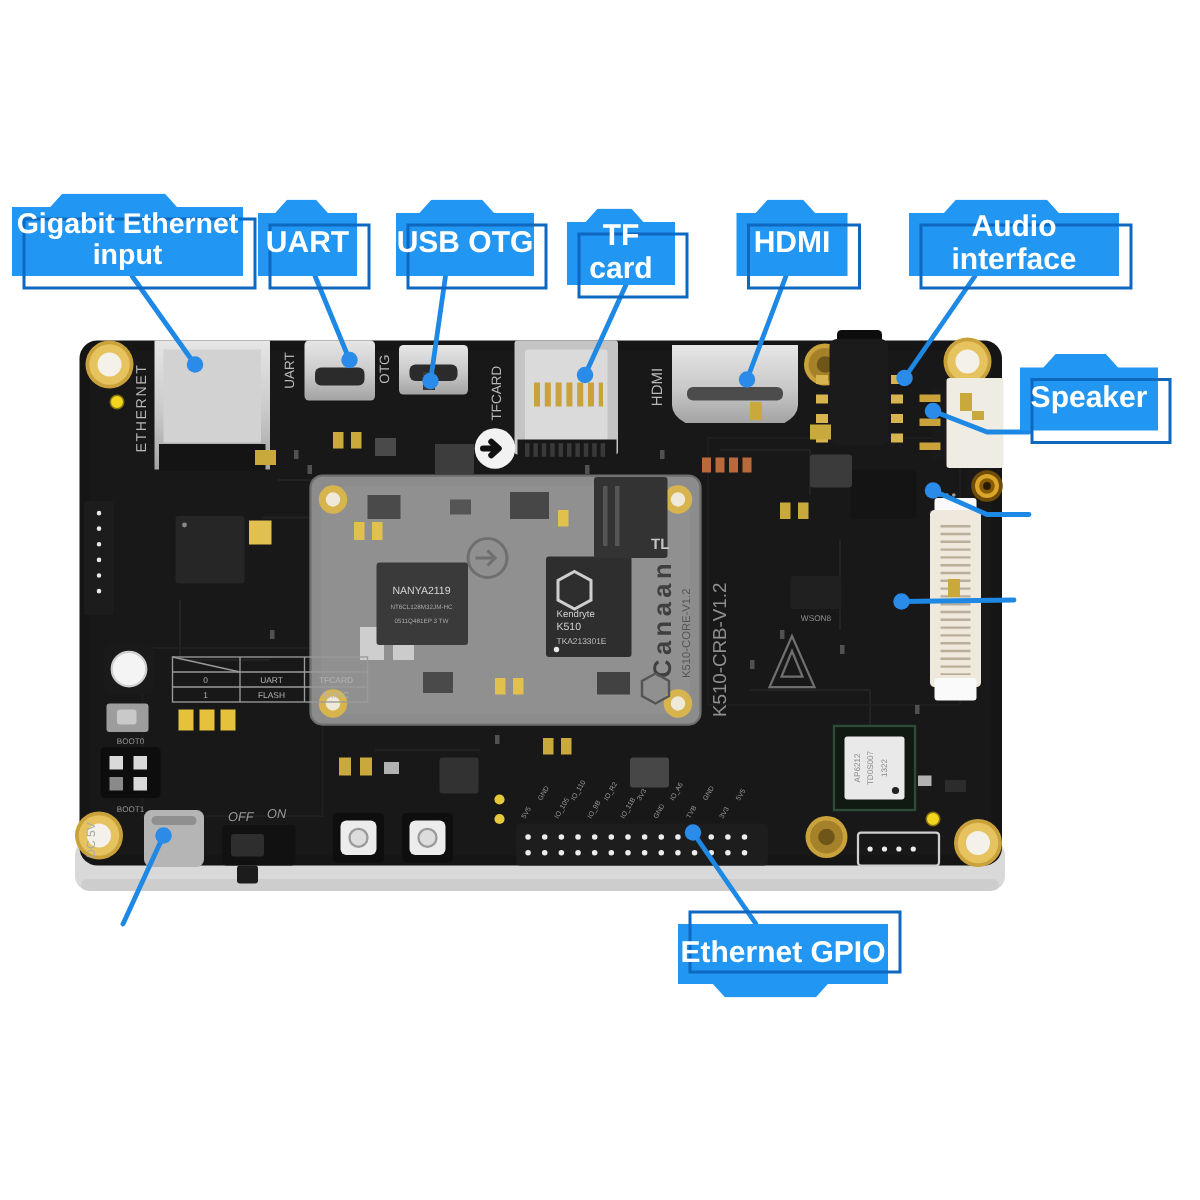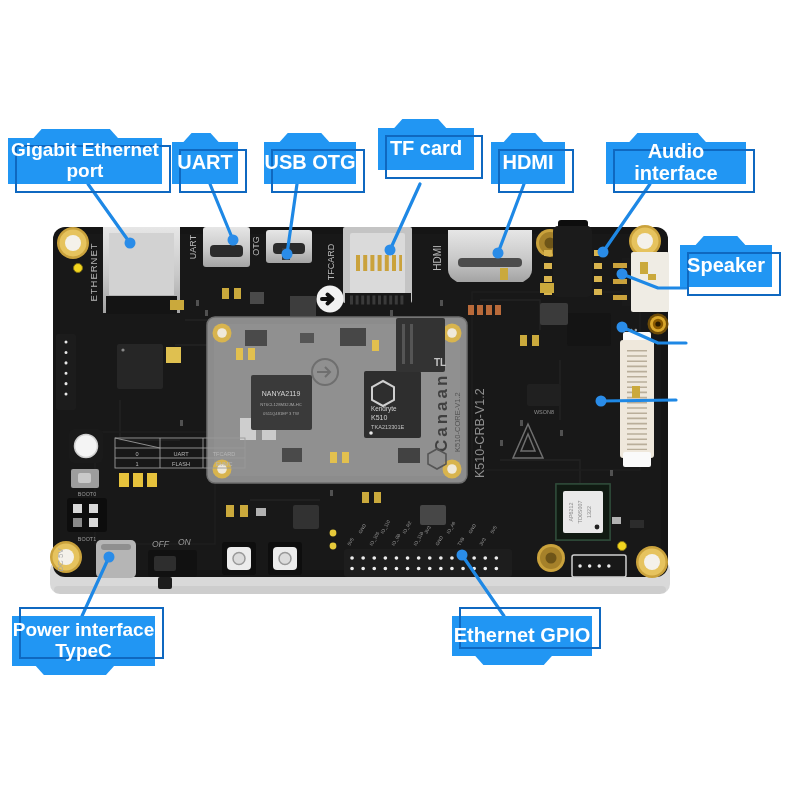--- a/index.html
+++ b/index.html
@@ -408,41 +408,37 @@
     <circle cx="622" cy="274" r="5.5"></circle>
         <circle cx="622" cy="327" r="5.5"></circle>
         <circle cx="601" cy="401" r="5.5"></circle>
     <circle cx="109" cy="557" r="5.5"></circle>
         <circle cx="462" cy="555" r="5.5"></circle>
   </g>
 </svg>
 
 <div class="callout tab-top out-dr fs19" style="left:8px;top:138px;width:154px;height:46px">
   <span>Gigabit Ethernet
-port</span>
+input</span>
 </div>
 <div class="callout tab-top out-dr fs20" style="left:172px;top:142px;width:66px;height:42px">
   <span>UART</span>
 </div>
 <div class="callout tab-top out-dr fs20" style="left:264px;top:142px;width:92px;height:42px">
   <span>USB OTG</span>
 </div>
-<div class="callout tab-top out-dr fs20" style="left:378px;top:128px;width:96px;height:42px">
+<div class="callout tab-top out-dr fs20" style="left:378px;top:148px;width:72px;height:42px">
   <span>TF card</span>
 </div>
 <div class="callout tab-top out-dr fs20" style="left:491px;top:142px;width:74px;height:42px">
   <span>HDMI</span>
 </div>
 <div class="callout tab-top out-dr fs20" style="left:606px;top:142px;width:140px;height:42px">
   <span>Audio interface</span>
 </div>
 <div class="callout tab-top out-dr fs20" style="left:680px;top:245px;width:92px;height:42px">
   <span>Speaker</span>
 </div>
-<div class="callout tab-bottom out-ur fs19" style="left:12px;top:616px;width:143px;height:50px">
-  <span>Power interface
-TypeC</span>
-</div>
 <div class="callout tab-bottom out-ur fs20" style="left:452px;top:616px;width:140px;height:40px">
   <span>Ethernet GPIO</span>
 </div>
 
 </div>
 
 </body></html>

